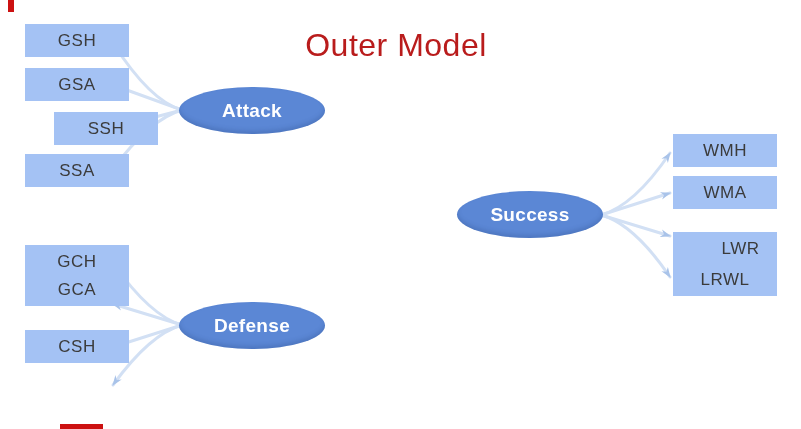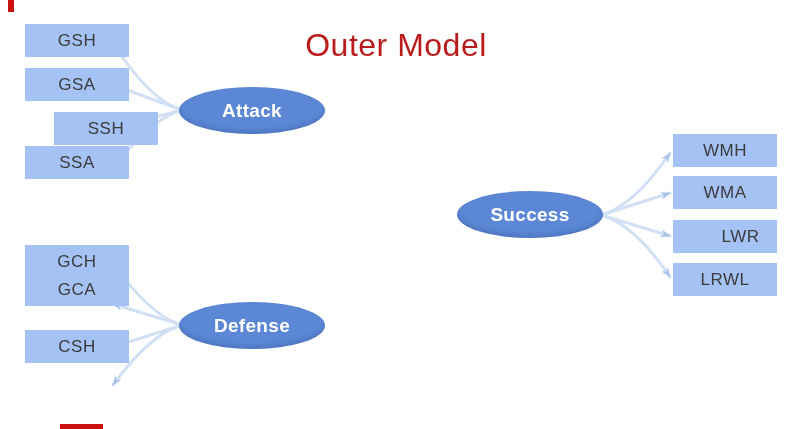--- a/index.html
+++ b/index.html
@@ -62,28 +62,28 @@
     box-shadow: inset 0 -3px 4px rgba(40,70,130,0.25);
   }
   .artifact-red {
     position: absolute;
     background: #cc1111;
   }
   
   .i-gsh  { left: 25px; top: 24px; }
   .i-gsa  { left: 25px; top: 68px; }
   .i-ssh  { left: 41px; top: 112px; margin-left: 13px; }
-  .i-ssa  { left: 25px; top: 146px; text-align: center; }
+  .i-ssa  { left: 25px; top: 154px; text-align: center; }
   .i-gch  { left: 25px; top: 245px; }
   .i-gca  { left: 25px; top: 273px; }
   .i-csh  { left: 25px; top: 330px; }
   .i-csa  { left: 25px; top: 370px; }
   .i-wmh  { left: 673px; top: 134px; }
   .i-wma  { left: 673px; top: 176px; }
-  .i-lwr  { left: 673px; top: 220px; padding-left: 31px; }
+  .i-lwr  { left: 673px; top: 232px; padding-left: 31px; }
   .i-lrwl { left: 673px; top: 263px; }
   
   .l-attack  { left: 179px; top: 87px; text-align: center; }
   .l-defense { left: 179px; top: 302px; }
   .l-success { left: 457px; top: 191px; }
 </style>
 </head>
 <body>
 
 <div class="canvas">

